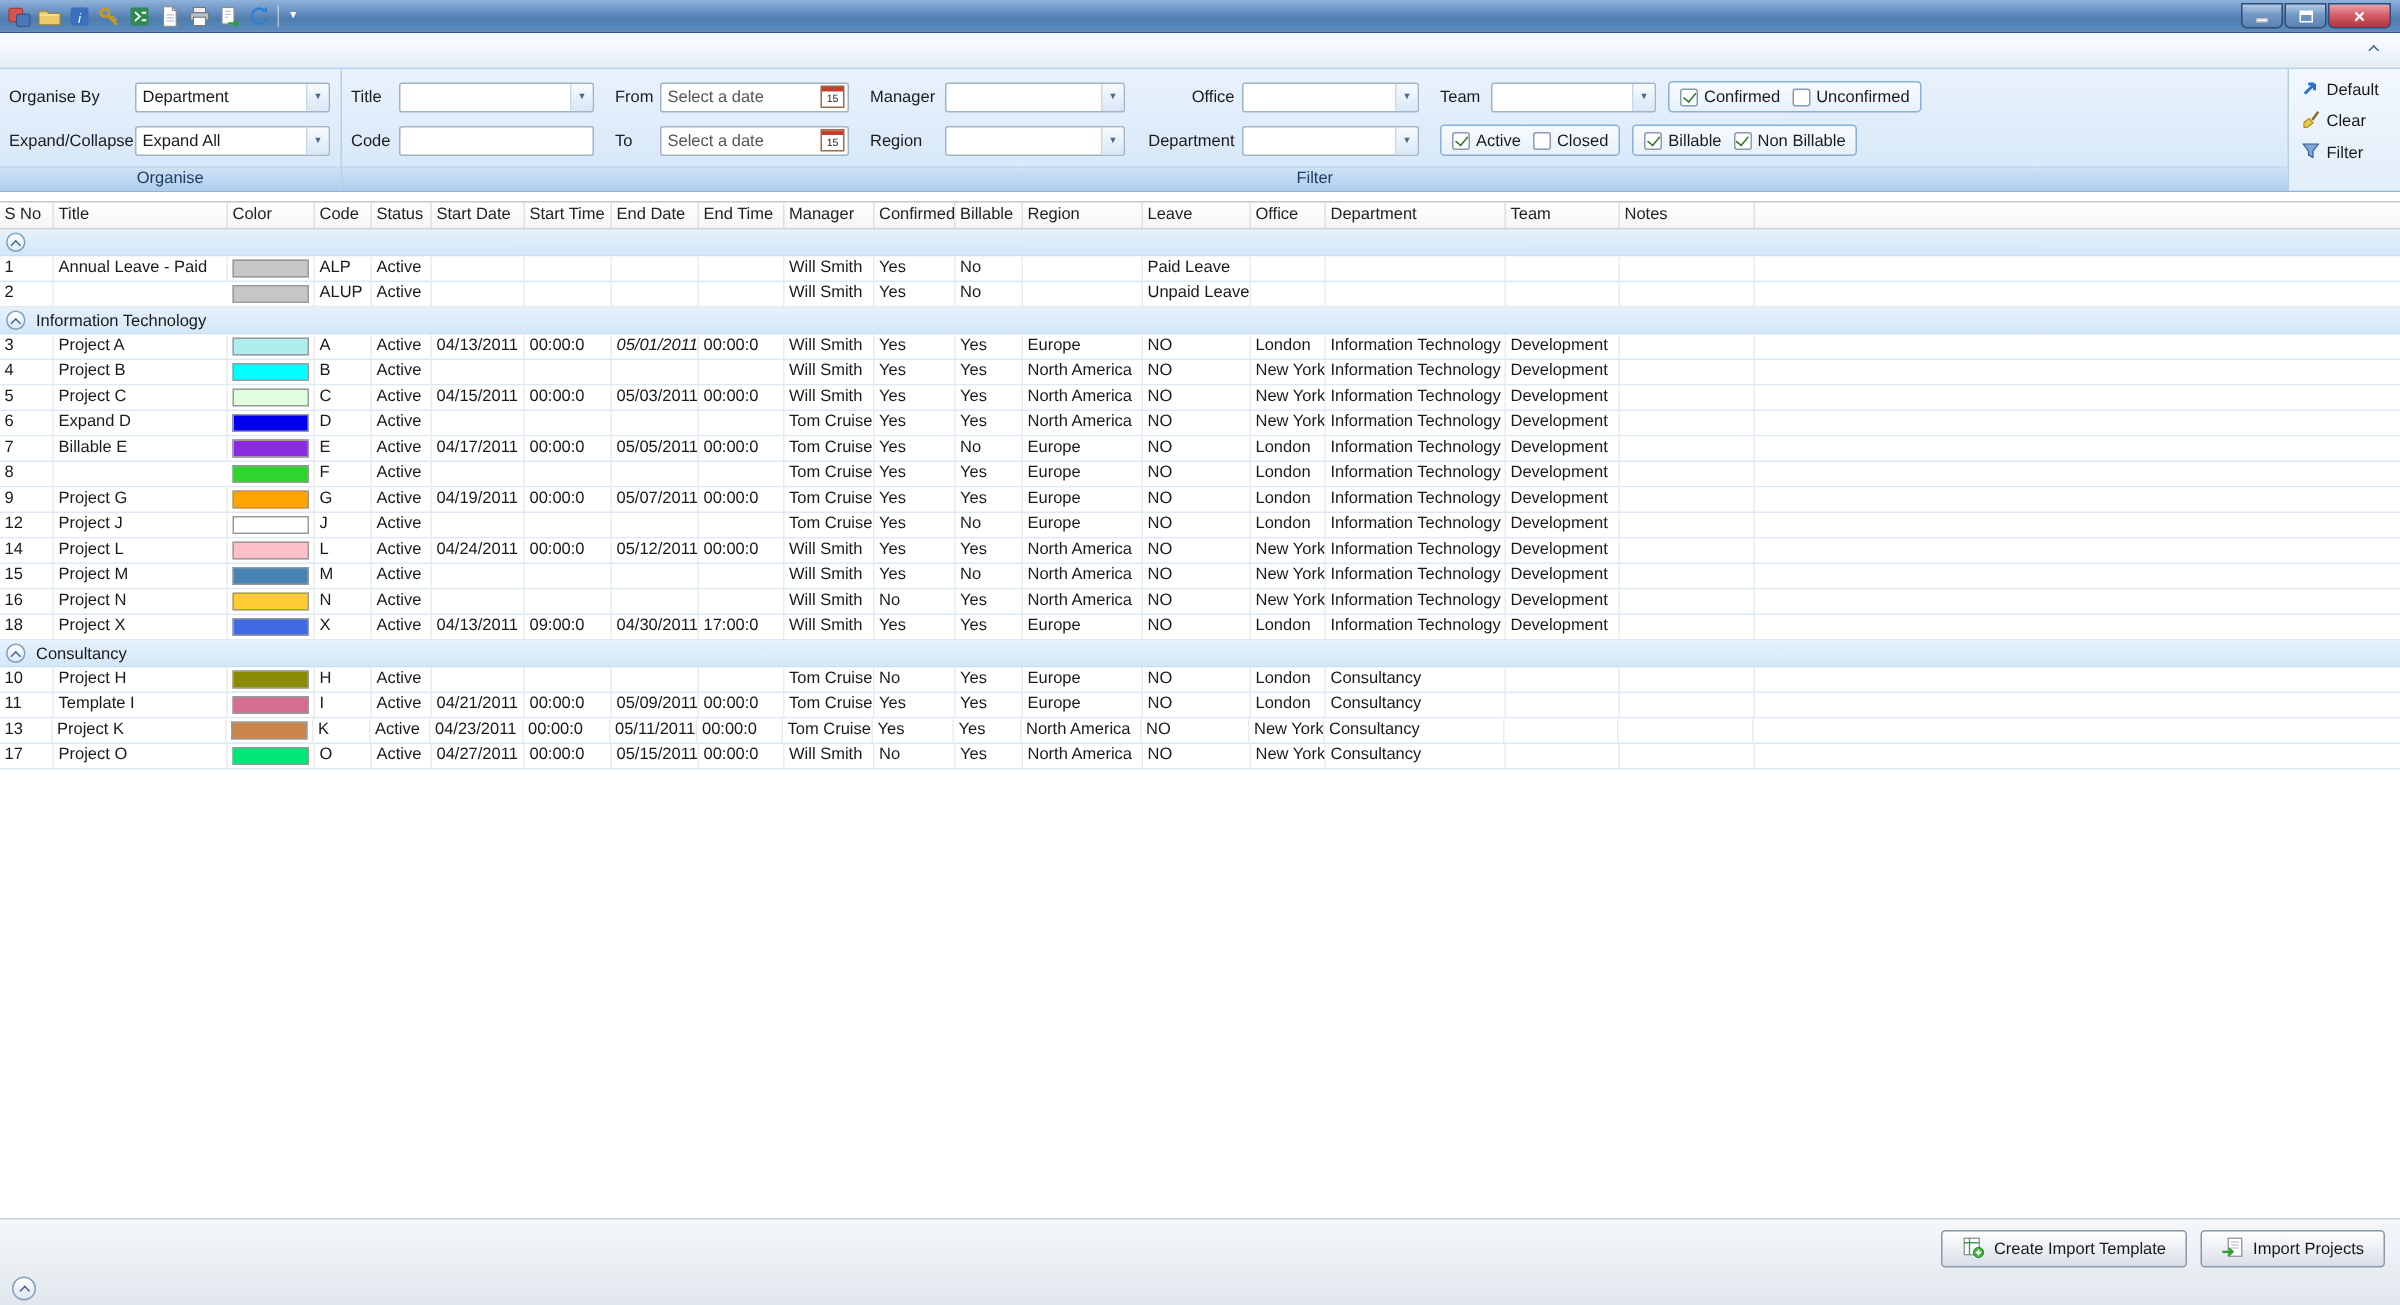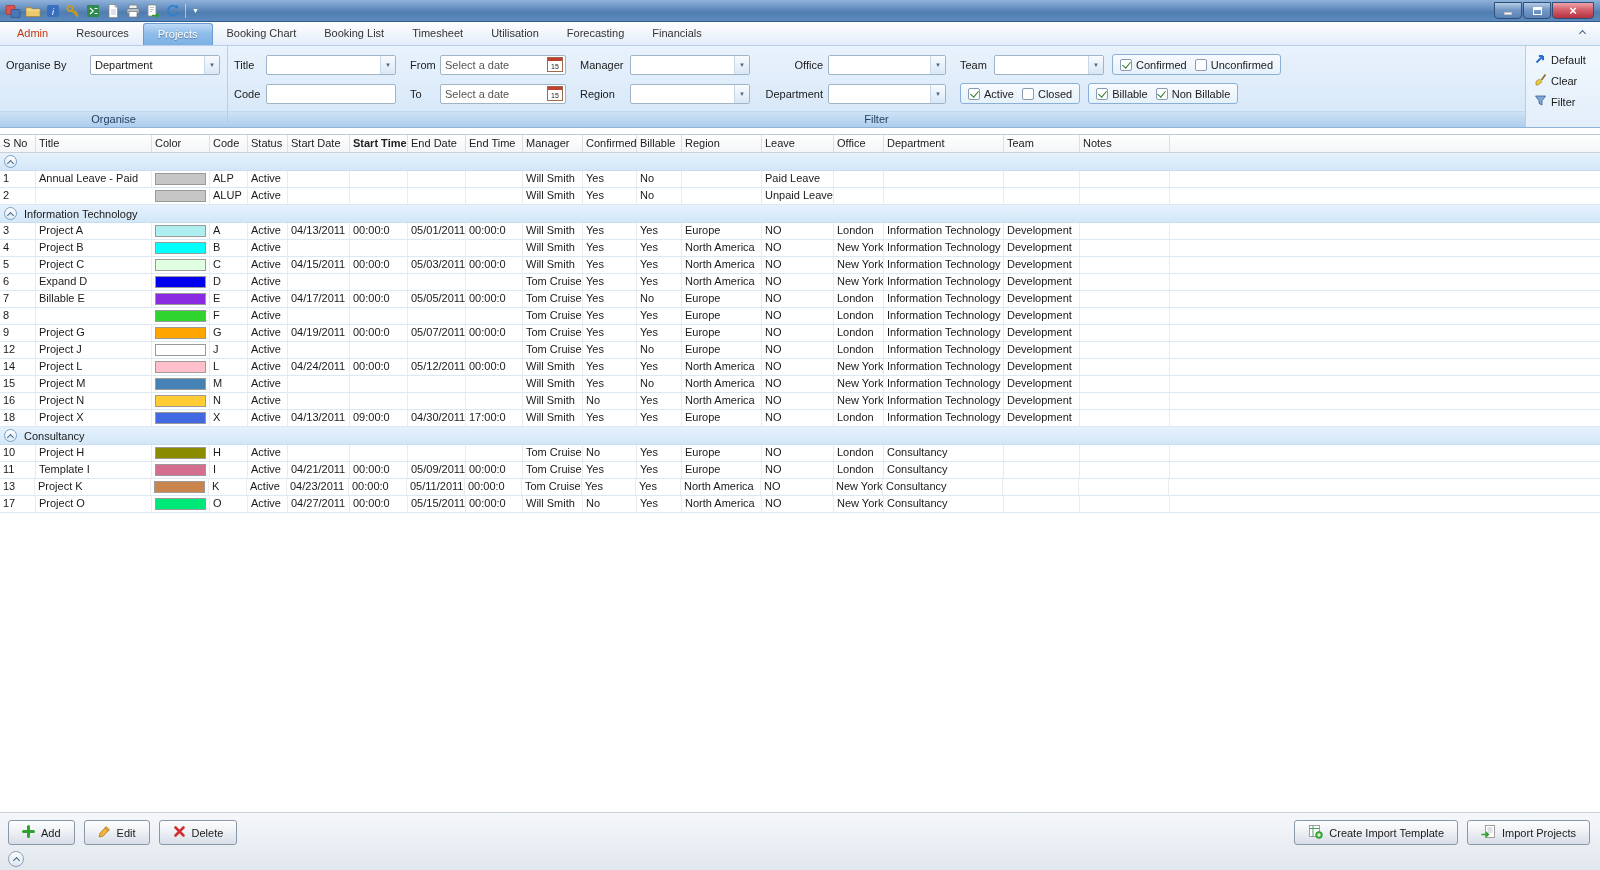--- a/index.html
+++ b/index.html
@@ -187,44 +187,40 @@
       <div class="win-btn">
           <span class="glyph-max"></span>
         </div>
       <div class="win-btn close">
           <span class="glyph-close">×</span>
         </div>
     </div>
   </div>
 
   <div class="tabstrip">
-    <div style="display:flex;">
-        <div class="tab admin">Admin</div>
-        <div class="tab">Resources</div>
-        <div class="tab active">Projects</div>
-        <div class="tab">Booking Chart</div>
-        <div class="tab">Booking List</div>
-        <div class="tab">Timesheet</div>
-        <div class="tab">Utilisation</div>
-        <div class="tab">Forecasting</div>
-        <div class="tab">Financials</div>
-      </div>
     <div class="ribbon-collapse">
         <span class="chev"></span>
       </div>
   </div>
 
   <div class="ribbon">
 
     <div class="sec organise">
       <div class="sec-content">
         <div class="frow">
           <span class="flabel">Organise By</span>
           <div class="select w130">
             <span class="sel-val">Department</span>
+            <span class="sel-btn">▼</span>
+          </div>
+        </div>
+        <div class="frow">
+          <span class="flabel">Expand/Collapse</span>
+          <div class="select w130">
+            <span class="sel-val">Expand All</span>
             <span class="sel-btn">▼</span>
           </div>
         </div>
       </div>
       <div class="sec-band">Organise</div>
     </div>
 
     <div class="sec filter">
       <div class="sec-content">
         <div class="fcols">
@@ -369,21 +365,21 @@
   </div>
 
   <div class="table-area">
     <div class="t-header">
         <div class="th" style="width: 36px;">S No</div>
         <div class="th" style="width: 116px;">Title</div>
         <div class="th" style="width: 58px;">Color</div>
         <div class="th" style="width: 38px;">Code</div>
         <div class="th" style="width: 40px;">Status</div>
         <div class="th" style="width: 62px;">Start Date</div>
-        <div class="th" style="width: 58px; font-weight: bold;">Start Time</div>
+        <div class="th" style="width: 58px;">Start Time</div>
         <div class="th" style="width: 58px;">End Date</div>
         <div class="th" style="width: 57px;">End Time</div>
         <div class="th" style="width: 60px;">Manager</div>
         <div class="th" style="width: 54px;">Confirmed</div>
         <div class="th" style="width: 45px;">Billable</div>
         <div class="th" style="width: 80px;">Region</div>
         <div class="th" style="width: 72px;">Leave</div>
         <div class="th" style="width: 50px;">Office</div>
         <div class="th" style="width: 120px;">Department</div>
         <div class="th" style="width: 76px;">Team</div>
@@ -448,21 +444,21 @@
         <div class="trow">
           <div class="td" style="width: 36px;">3</div>
           <div class="td" style="width: 116px;">Project A</div>
           <div class="td" style="width: 58px;">
             <span class="swatch" style="background: rgb(175, 238, 238);"></span>
           </div>
           <div class="td" style="width: 38px;">A</div>
           <div class="td" style="width: 40px;">Active</div>
           <div class="td" style="width: 62px;">04/13/2011</div>
           <div class="td" style="width: 58px;">00:00:0</div>
-          <div class="td" style="width: 58px;">05/01/2011</div>
+          <div class="td" style="width: 58px; font-style: italic;">05/01/2011</div>
           <div class="td" style="width: 57px;">00:00:0</div>
           <div class="td" style="width: 60px;">Will Smith</div>
           <div class="td" style="width: 54px;">Yes</div>
           <div class="td" style="width: 45px;">Yes</div>
           <div class="td" style="width: 80px;">Europe</div>
           <div class="td" style="width: 72px;">NO</div>
           <div class="td" style="width: 50px;">London</div>
           <div class="td" style="width: 120px;">Information Technology</div>
           <div class="td" style="width: 76px;">Development</div>
           <div class="td" style="width: 90px;"></div>
@@ -815,41 +811,20 @@
           <div class="td" style="width: 120px;">Consultancy</div>
           <div class="td" style="width: 76px;"></div>
           <div class="td" style="width: 90px;"></div>
           <div class="td filler"></div>
         </div>
       </div>
   </div>
 
   <div class="footer">
     <div class="footer-buttons">
-      <div style="display:flex;">
-          <button class="fbtn">
-            <span><svg width="13" height="13" viewBox="0 0 13 13">
-                <path d="M6.5 1.5 v10 M1.5 6.5 h10" stroke="#2fa12f" stroke-width="3" stroke-linecap="round"></path>
-              </svg></span>
-            <span>Add</span>
-          </button>
-          <button class="fbtn">
-            <span><svg width="13" height="13" viewBox="0 0 13 13">
-                <path d="M8.2 1.6 l3.2 3.2 -6.4 6.4 -3.8 0.8 0.8 -3.8 Z" fill="#f2b23c" stroke="#a87820" stroke-width="0.8"></path>
-                <path d="M7 2.8 l3.2 3.2" stroke="#a87820" stroke-width="0.8"></path>
-              </svg></span>
-            <span>Edit</span>
-          </button>
-          <button class="fbtn">
-            <span><svg width="13" height="13" viewBox="0 0 13 13">
-                <path d="M2.5 2.5 L10.5 10.5 M10.5 2.5 L2.5 10.5" stroke="#d12f2f" stroke-width="2.6" stroke-linecap="round"></path>
-              </svg></span>
-            <span>Delete</span>
-          </button>
-        </div>
       <div class="footer-right">
           <button class="fbtn">
             <span><svg width="15" height="15" viewBox="0 0 15 15">
                 <rect x="1.5" y="1.5" width="10" height="11" fill="#fff" stroke="#8a8a8a" stroke-width="0.8"></rect>
                 <path d="M1.5 4.5 h10 M5 1.5 v11" stroke="#3a9a5a" stroke-width="0.9"></path>
                 <circle cx="11" cy="11" r="3.4" fill="#3db839" stroke="#1f7a1f" stroke-width="0.6"></circle>
                 <path d="M11 9.2 v3.6 M9.2 11 h3.6" stroke="#fff" stroke-width="1.2"></path>
               </svg></span>
             <span>Create Import Template</span>
           </button>

